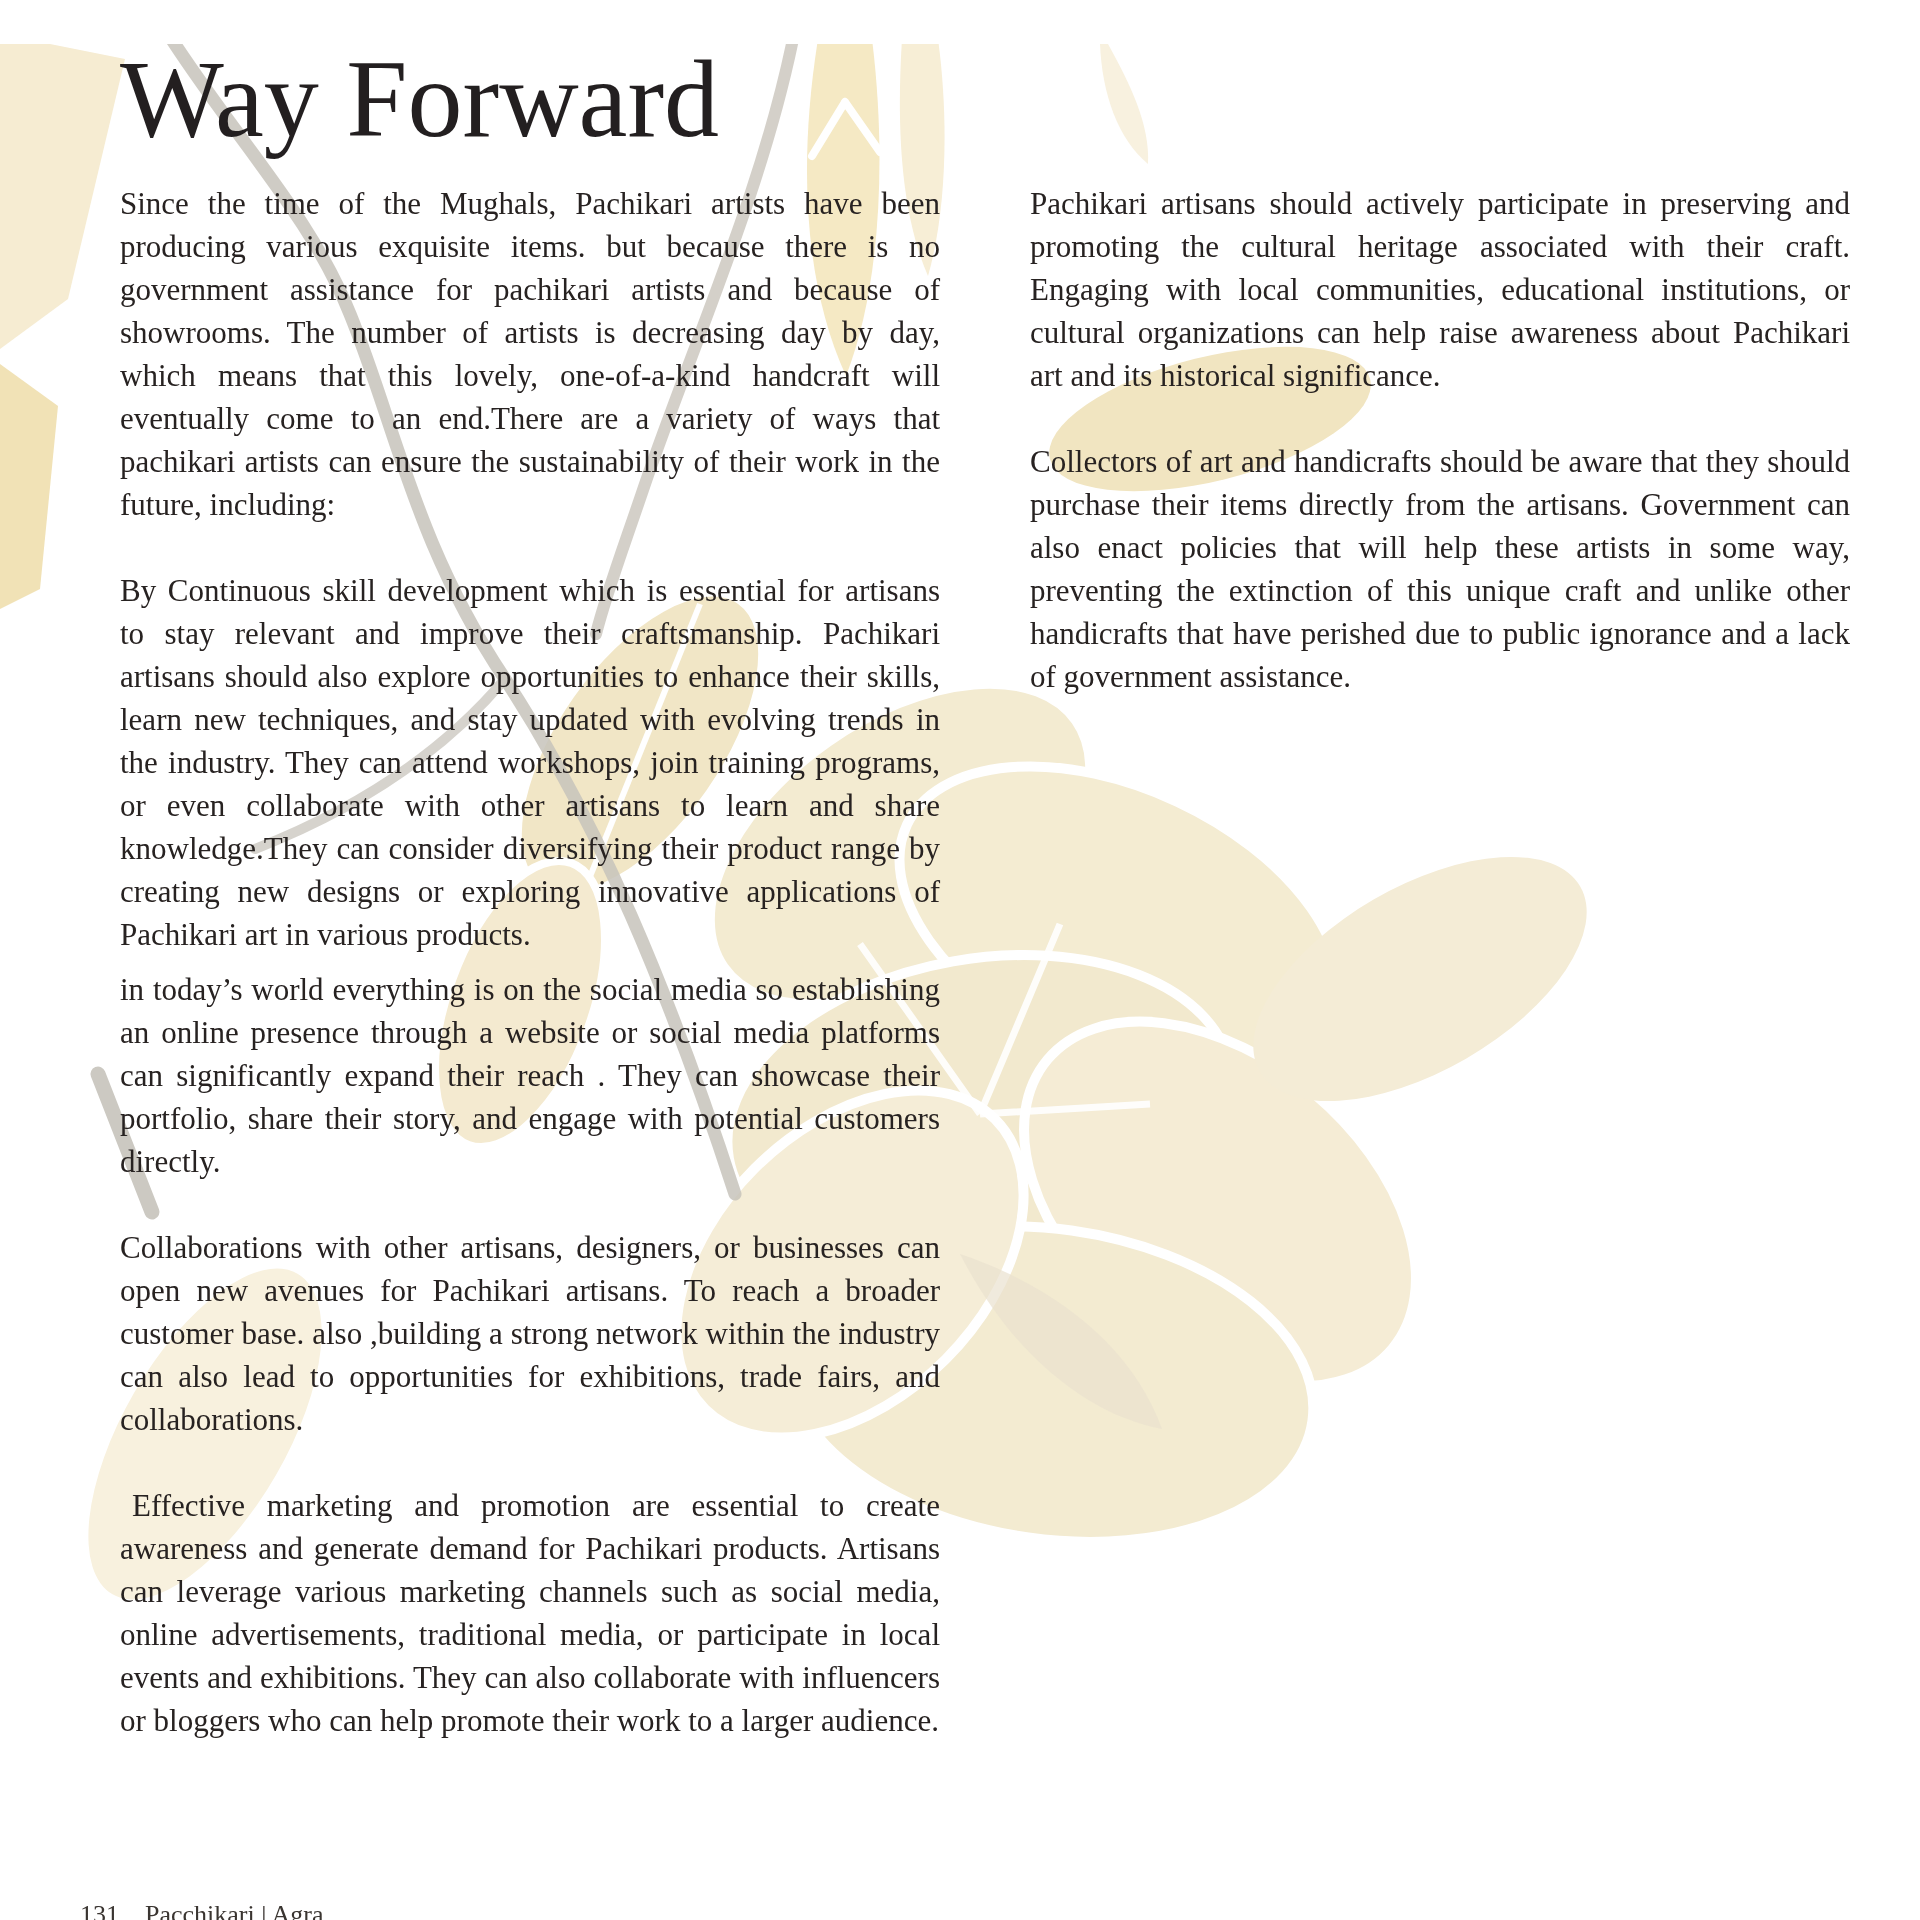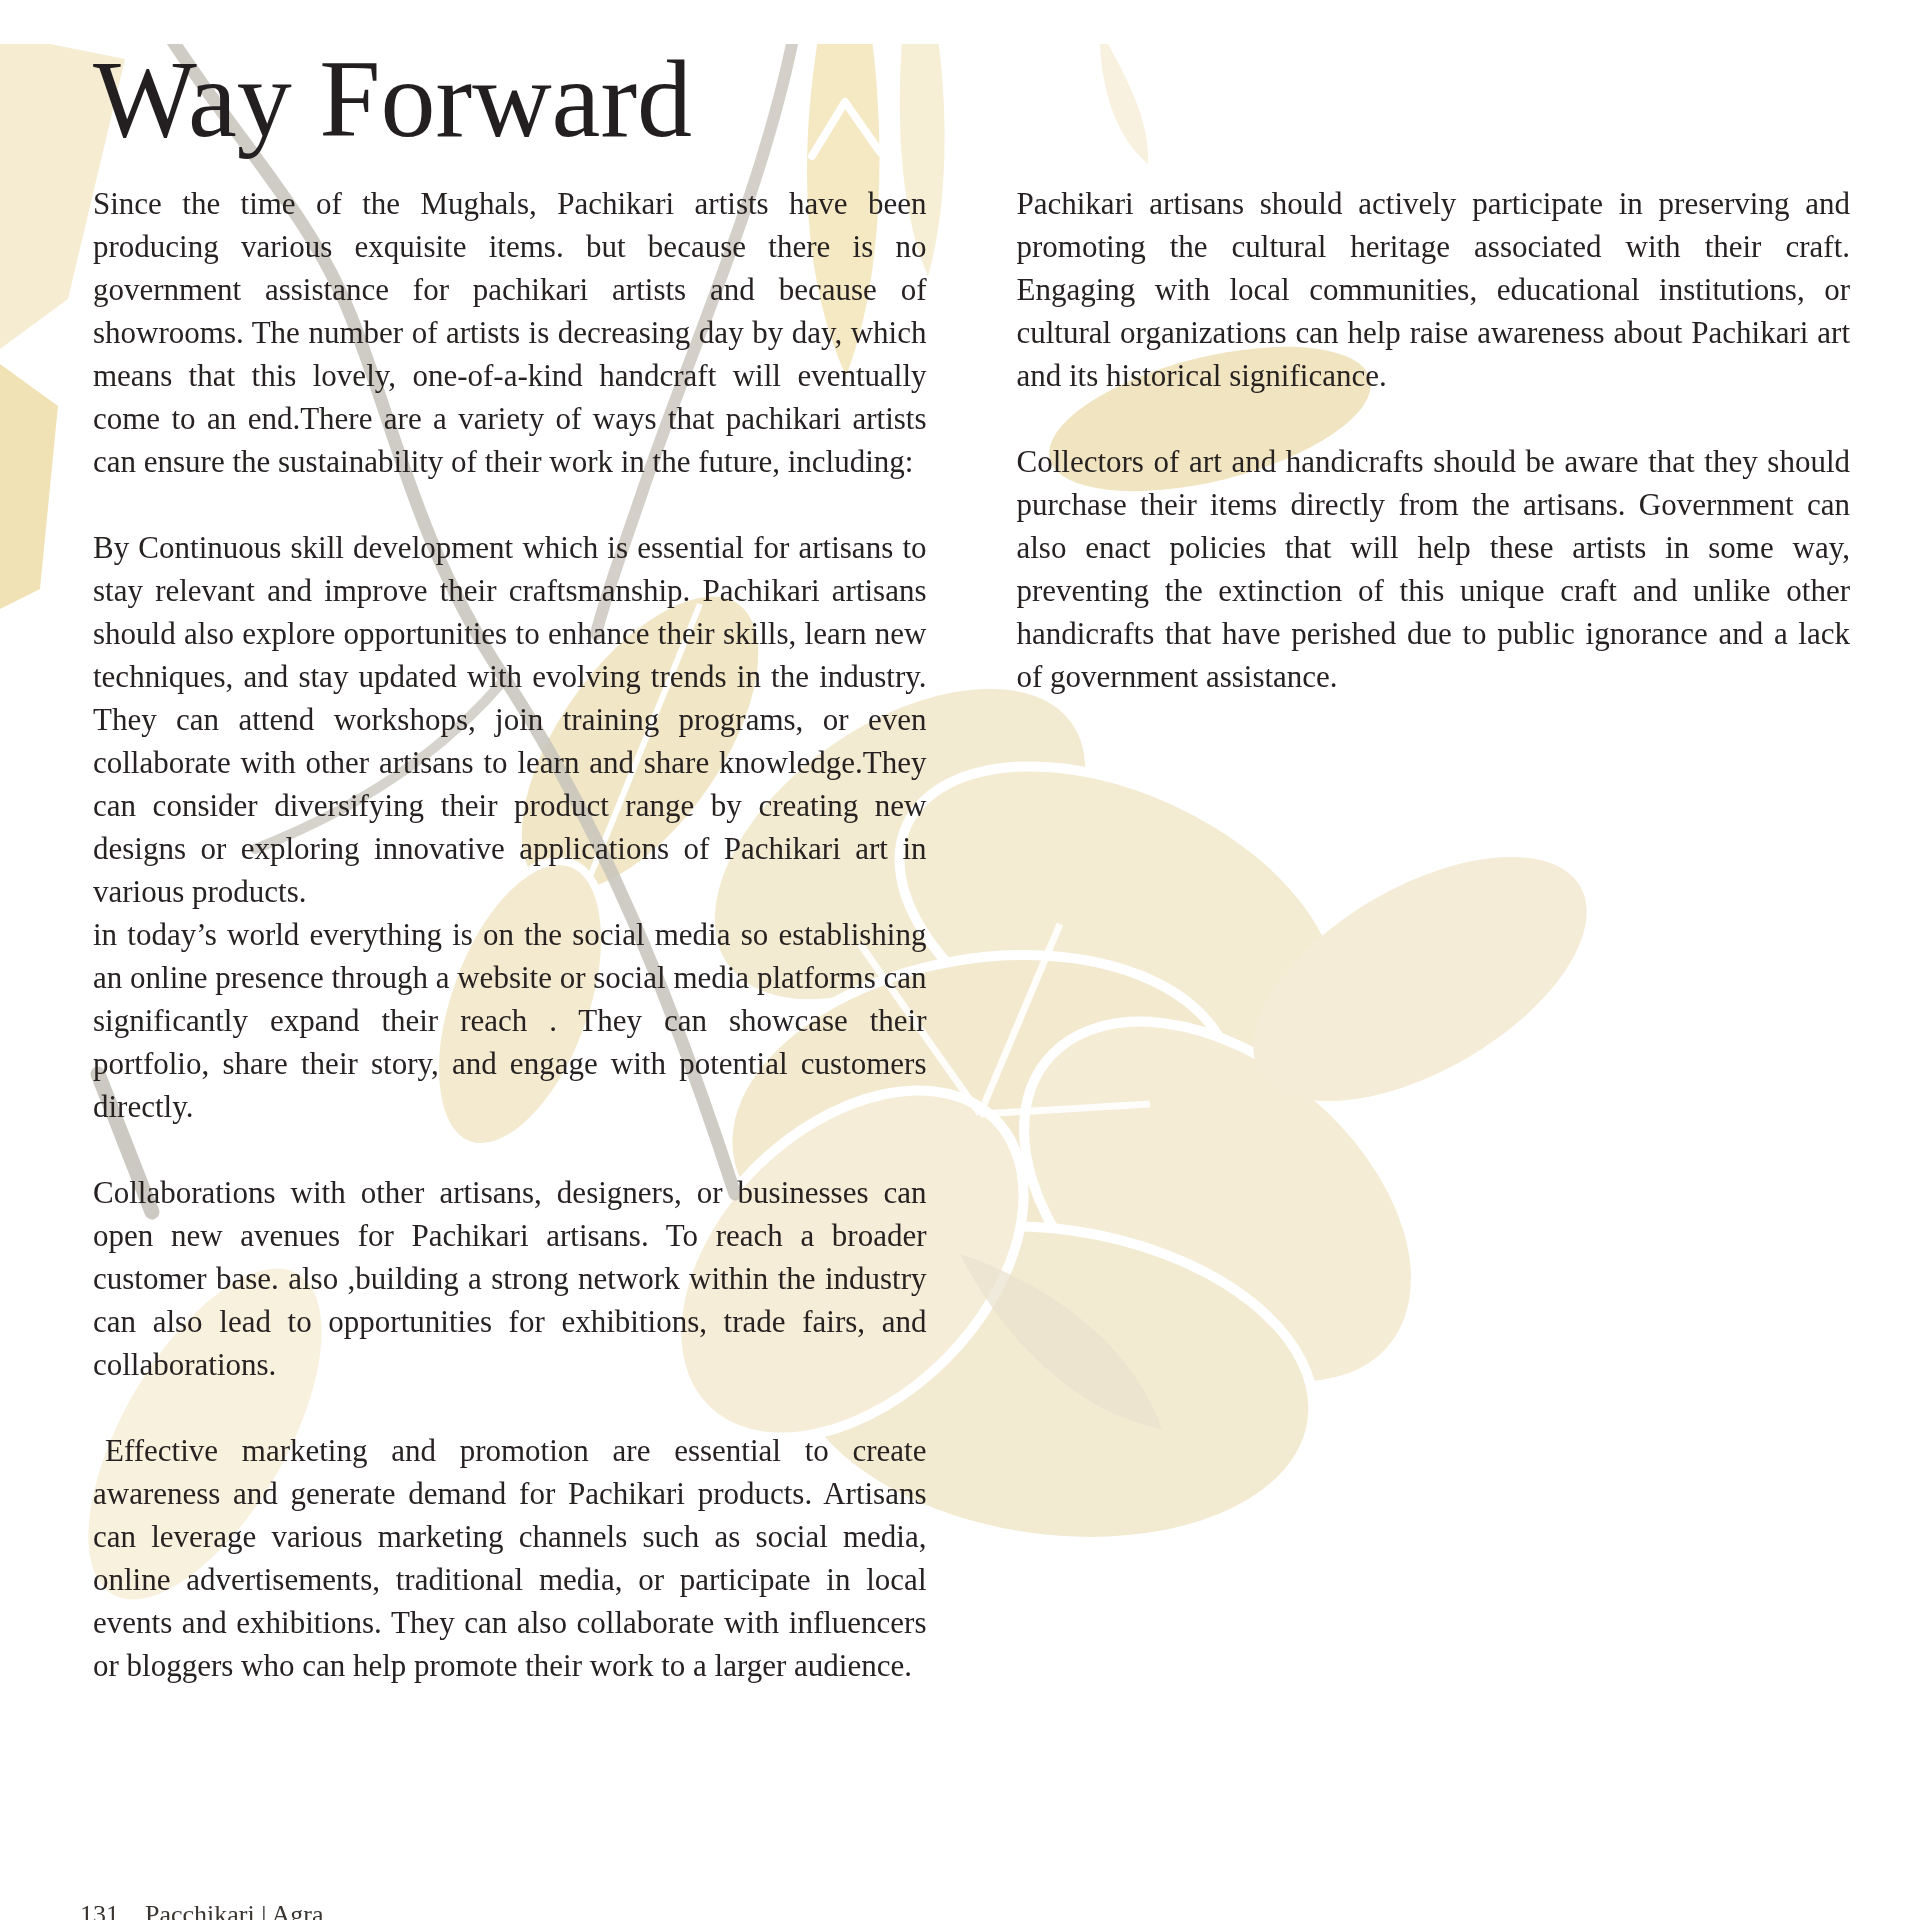--- a/index.html
+++ b/index.html
@@ -23,21 +23,21 @@
     position: absolute;
     left: 0; top: 0;
     width: 1920px;
     height: 1920px;
     z-index: 0;
     pointer-events: none;
   }
   .content {
     position: relative;
     z-index: 1;
-    padding: 0 70px 0 93px;
+    padding: 0 70px 0 120px;
   }
   h1.title {
     margin: 44px 0 0 0;
     font-size: 110px;
     font-weight: 400;
     line-height: 1.0;
     letter-spacing: 0;
     color: #231f20;
   }
   .cols {
@@ -49,21 +49,21 @@
     width: 840px;
     font-size: 31px;
     line-height: 43px;
     text-align: justify;
     color: #272221;
   }
   .col p {
     margin: 0 0 43px 0;
   }
   .col p.tight {
-    margin-bottom: 0;
+    margin-bottom: 12px;
   }
   .col p.indent-sm {
     text-indent: 12px;
   }
   .footer {
     position: absolute;
     left: 80px;
     bottom: 34px;
     z-index: 1;
     font-size: 26px;

